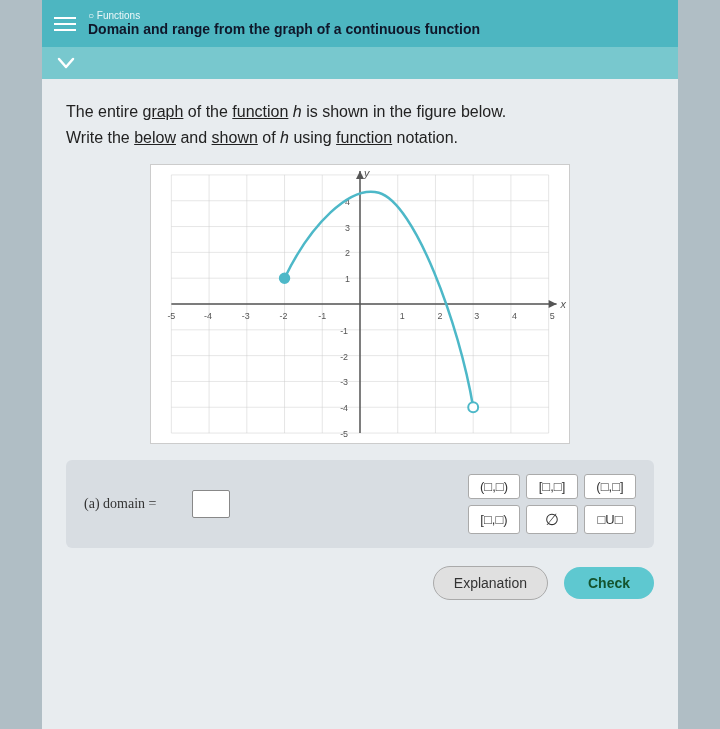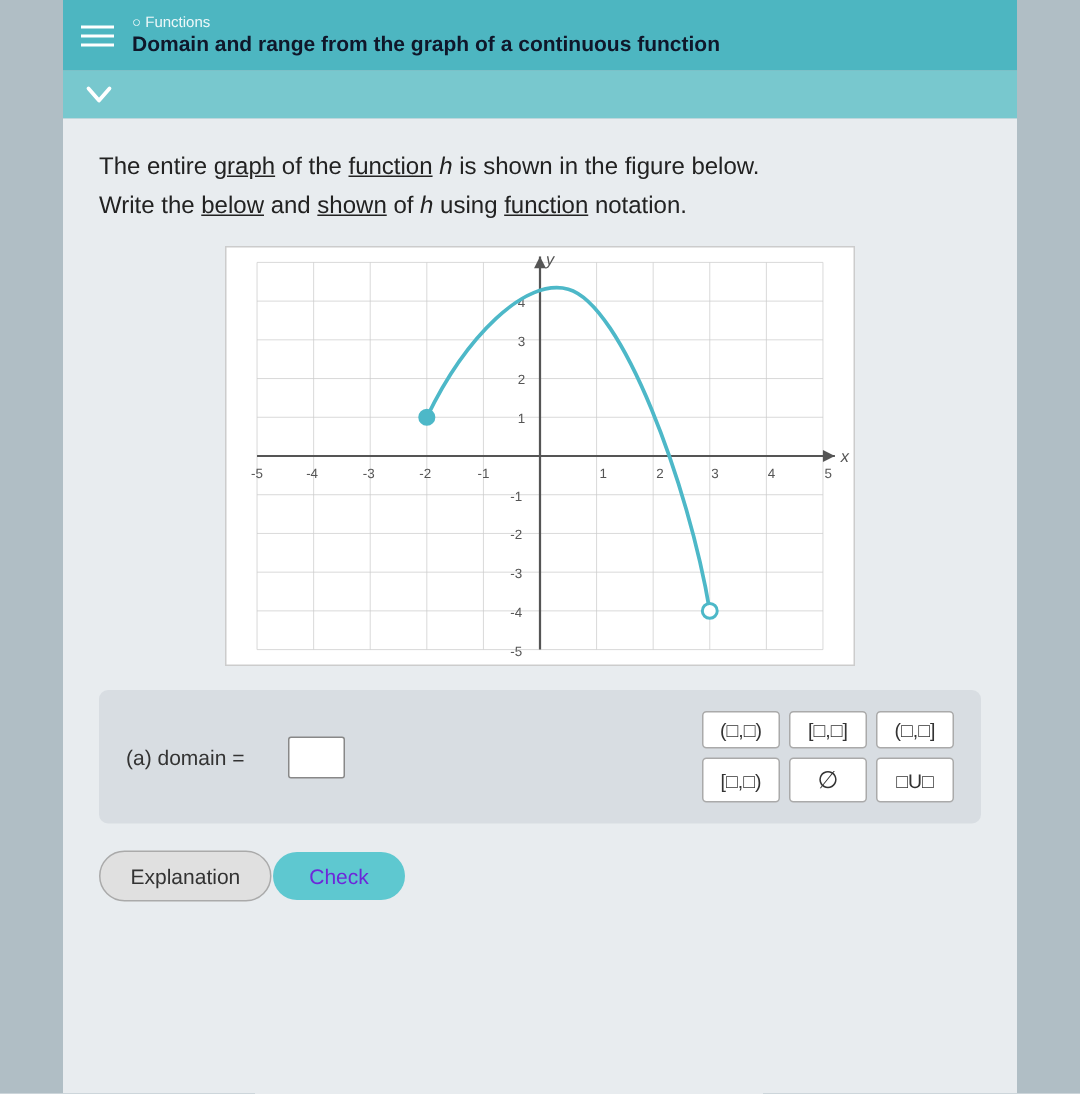--- a/index.html
+++ b/index.html
@@ -113,20 +113,21 @@
     }
     .answer-row {
       display: flex;
       align-items: center;
       gap: 8px;
       font-size: 14px;
       color: #333;
     }
     .answer-label {
       min-width: 100px;
+      font-family: Liberation Serif, serif;
     }
     .answer-input-box {
       width: 38px;
       height: 28px;
       border: 1.5px solid #888;
       background: white;
       border-radius: 2px;
     }
     .notation-buttons {
       display: grid;
@@ -143,42 +144,43 @@
       cursor: pointer;
       text-align: center;
       color: #333;
       min-width: 52px;
     }
     .notation-btn.empty-set {
       font-size: 16px;
     }
     .bottom-buttons {
       display: flex;
-      gap: 1px;
+      gap: 16px;
       align-items: center;
       padding: 4px 0 8px 0;
+      justify-content: flex-end;
     }
     .btn-explanation {
       background: #e0e0e0;
       border: 1.5px solid #aaa;
       border-radius: 20px;
       padding: 8px 20px;
       font-size: 14px;
       cursor: pointer;
       color: #333;
     }
     .btn-check {
       background: #5ec8d0;
       border: none;
       border-radius: 20px;
       padding: 8px 24px;
       font-size: 14px;
-      font-weight: normal;
+      font-weight: bold;
       cursor: pointer;
-      color: #6d28d9;
+      color: #14532d;
     }
   </style>
 </head>
 <body>
 
 <div class="app-container">
 
   <div class="header">
     <div class="hamburger-icon">
       <span></span>

